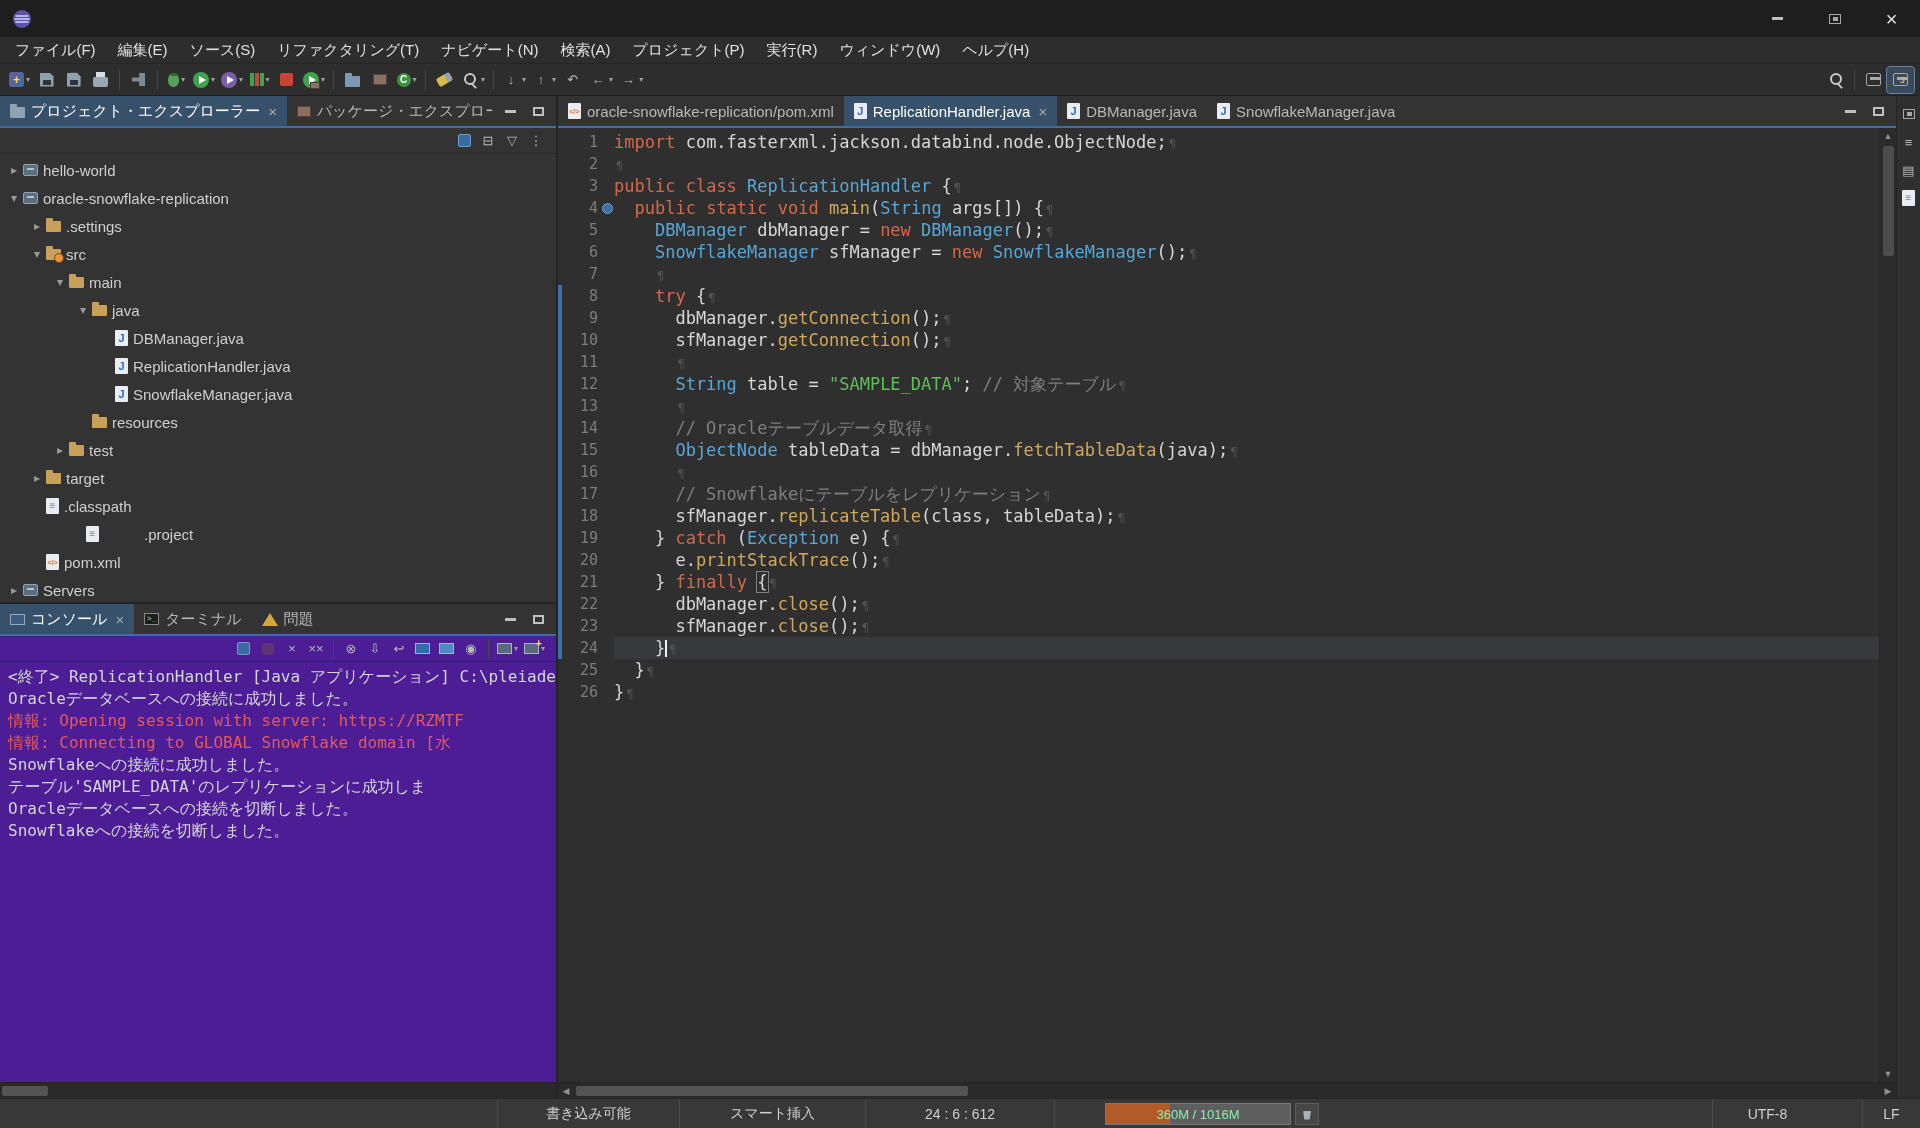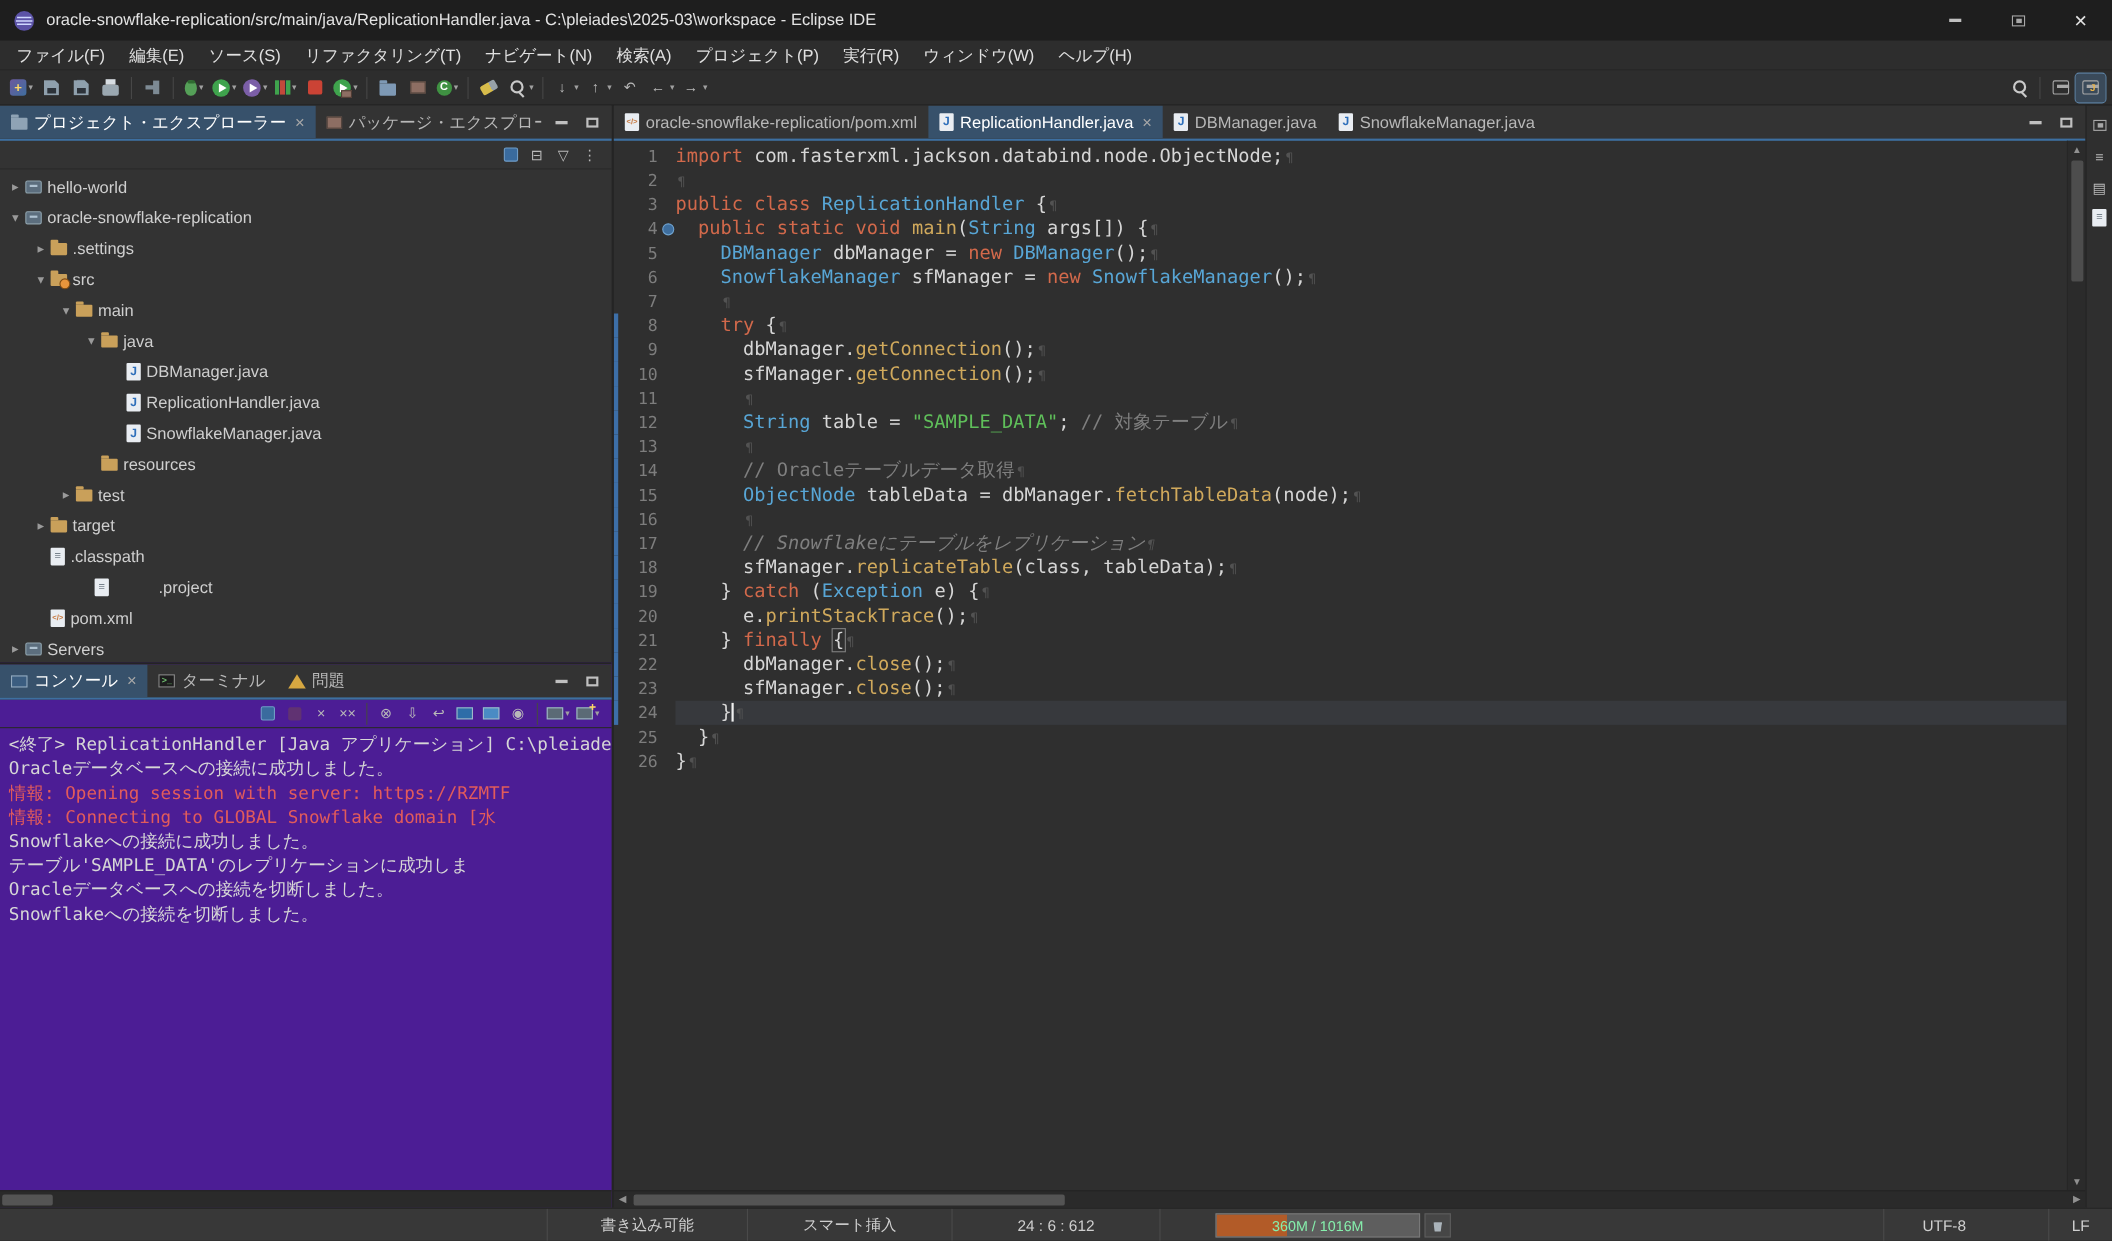--- a/index.html
+++ b/index.html
@@ -167,21 +167,20 @@
 
 <div class="app">
 
   <header class="titlebar">
     <span class="app-icon">
       <svg width="20" height="20" viewBox="0 0 20 20">
           <circle cx="10" cy="10" r="9" fill="#5c53a7"></circle>
           <path d="M3.5 7h13M2.5 10h15M3.5 13h13" stroke="#cfd8ff" stroke-width="1.4" fill="none"></path>
         </svg>
     </span>
-    <span class="title-text">oracle-snowflake-replication/src/main/java/ReplicationHandler.java - C:\pleiades\2025-03\workspace - Eclipse IDE</span>
     <div class="win-controls">
       <button class="win-btn">
           <span class="ic ic-min"></span>
         </button>
       <button class="win-btn">
           <span class="ic ic-restore-strip"></span>
         </button>
       <button class="win-btn">
           <span class="win-x">×</span>
         </button>
@@ -651,37 +650,37 @@
                   <span class="linemark"></span>
                 </div>
                 <div class="code-content" style="padding-left: 6ch;"><span class="tk-c">// Oracleテーブルデータ取得</span><span class="eol">¶</span></div>
               </div>
               <div class="code-line">
                 <div class="gutter">
                   <span class="diffbar on"></span>
                   <span class="lineno">15</span>
                   <span class="linemark"></span>
                 </div>
-                <div class="code-content" style="padding-left: 6ch;"><span class="tk-t">ObjectNode</span><span class="tk-p"> tableData = dbManager.</span><span class="tk-m">fetchTableData</span><span class="tk-p">(node);</span><span class="eol">¶</span></div>
+                <div class="code-content" style="padding-left: 6ch;"><span class="tk-t">ObjectNode</span><span class="tk-p"> tableData = dbManager.</span><span class="tk-m">fetchTableData</span><span class="tk-p">(java);</span><span class="eol">¶</span></div>
               </div>
               <div class="code-line">
                 <div class="gutter">
                   <span class="diffbar on"></span>
                   <span class="lineno">16</span>
                   <span class="linemark"></span>
                 </div>
                 <div class="code-content" style="padding-left: 6ch;"><span class="eol">¶</span></div>
               </div>
               <div class="code-line">
                 <div class="gutter">
                   <span class="diffbar on"></span>
                   <span class="lineno">17</span>
                   <span class="linemark"></span>
                 </div>
-                <div class="code-content" style="padding-left: 6ch; font-style: italic;"><span class="tk-c">// Snowflakeにテーブルをレプリケーション</span><span class="eol">¶</span></div>
+                <div class="code-content" style="padding-left: 6ch;"><span class="tk-c">// Snowflakeにテーブルをレプリケーション</span><span class="eol">¶</span></div>
               </div>
               <div class="code-line">
                 <div class="gutter">
                   <span class="diffbar on"></span>
                   <span class="lineno">18</span>
                   <span class="linemark"></span>
                 </div>
                 <div class="code-content" style="padding-left: 6ch;"><span class="tk-p">sfManager.</span><span class="tk-m">replicateTable</span><span class="tk-p">(class, tableData);</span><span class="eol">¶</span></div>
               </div>
               <div class="code-line">

